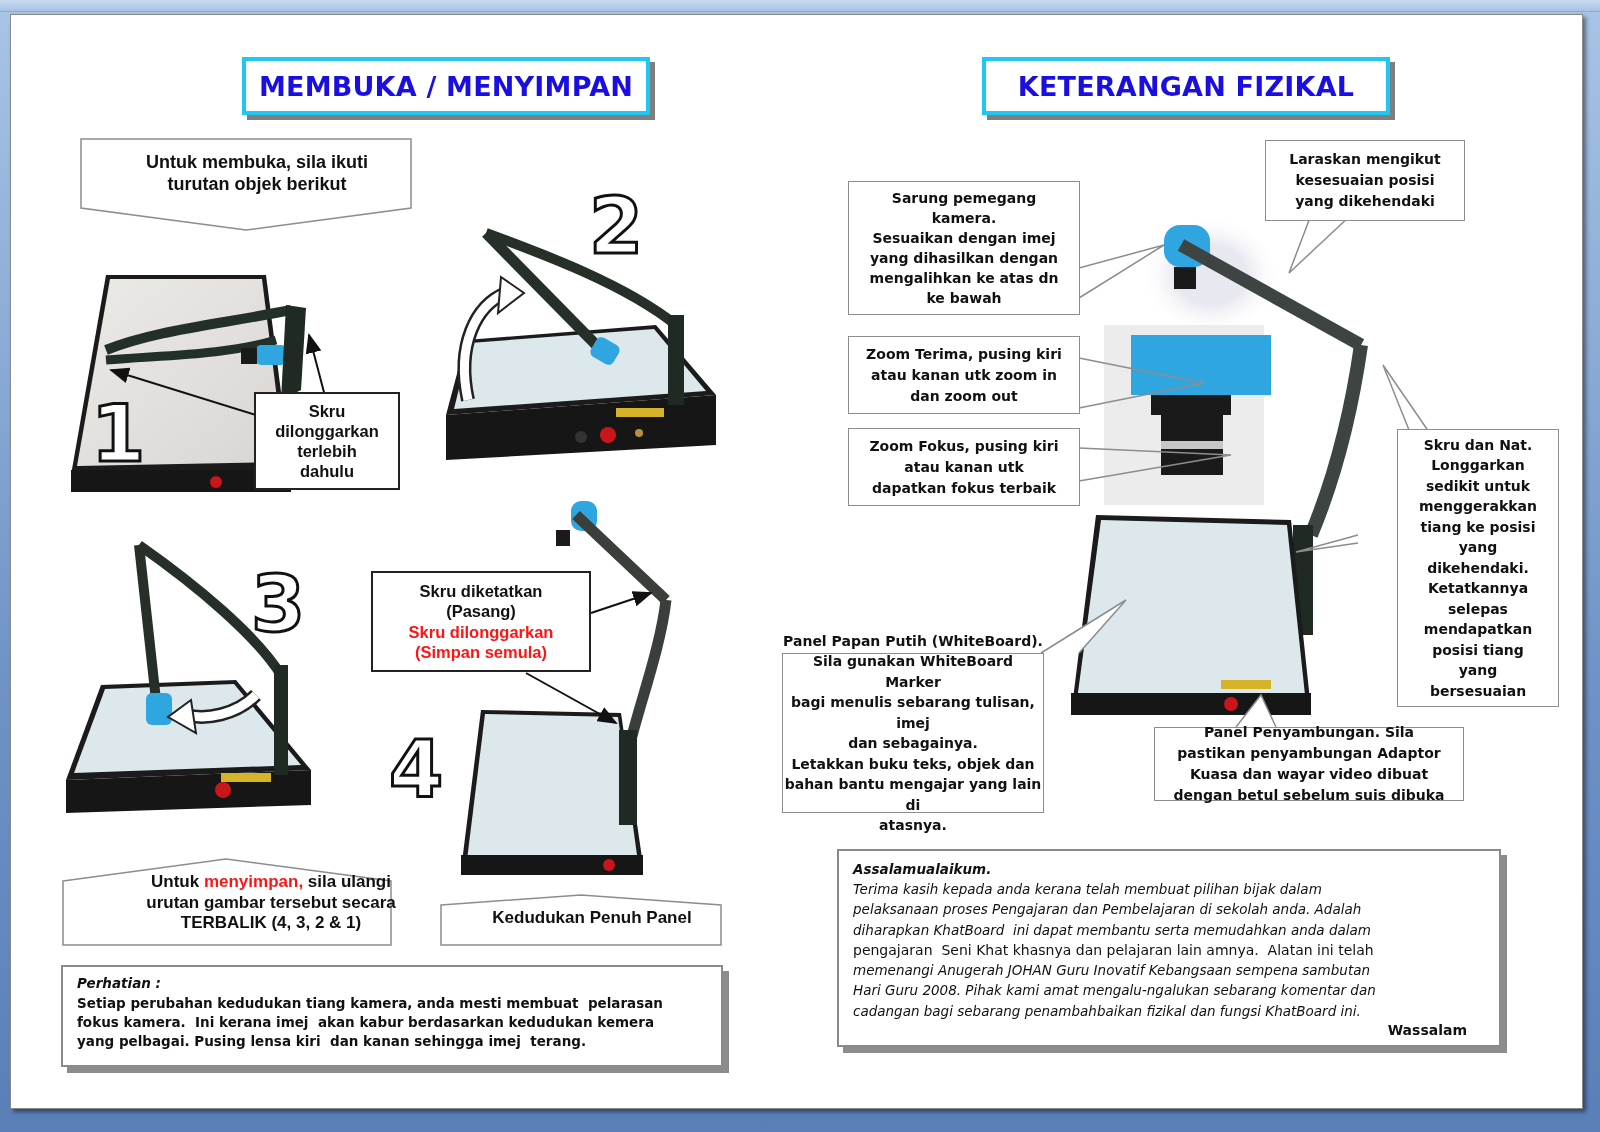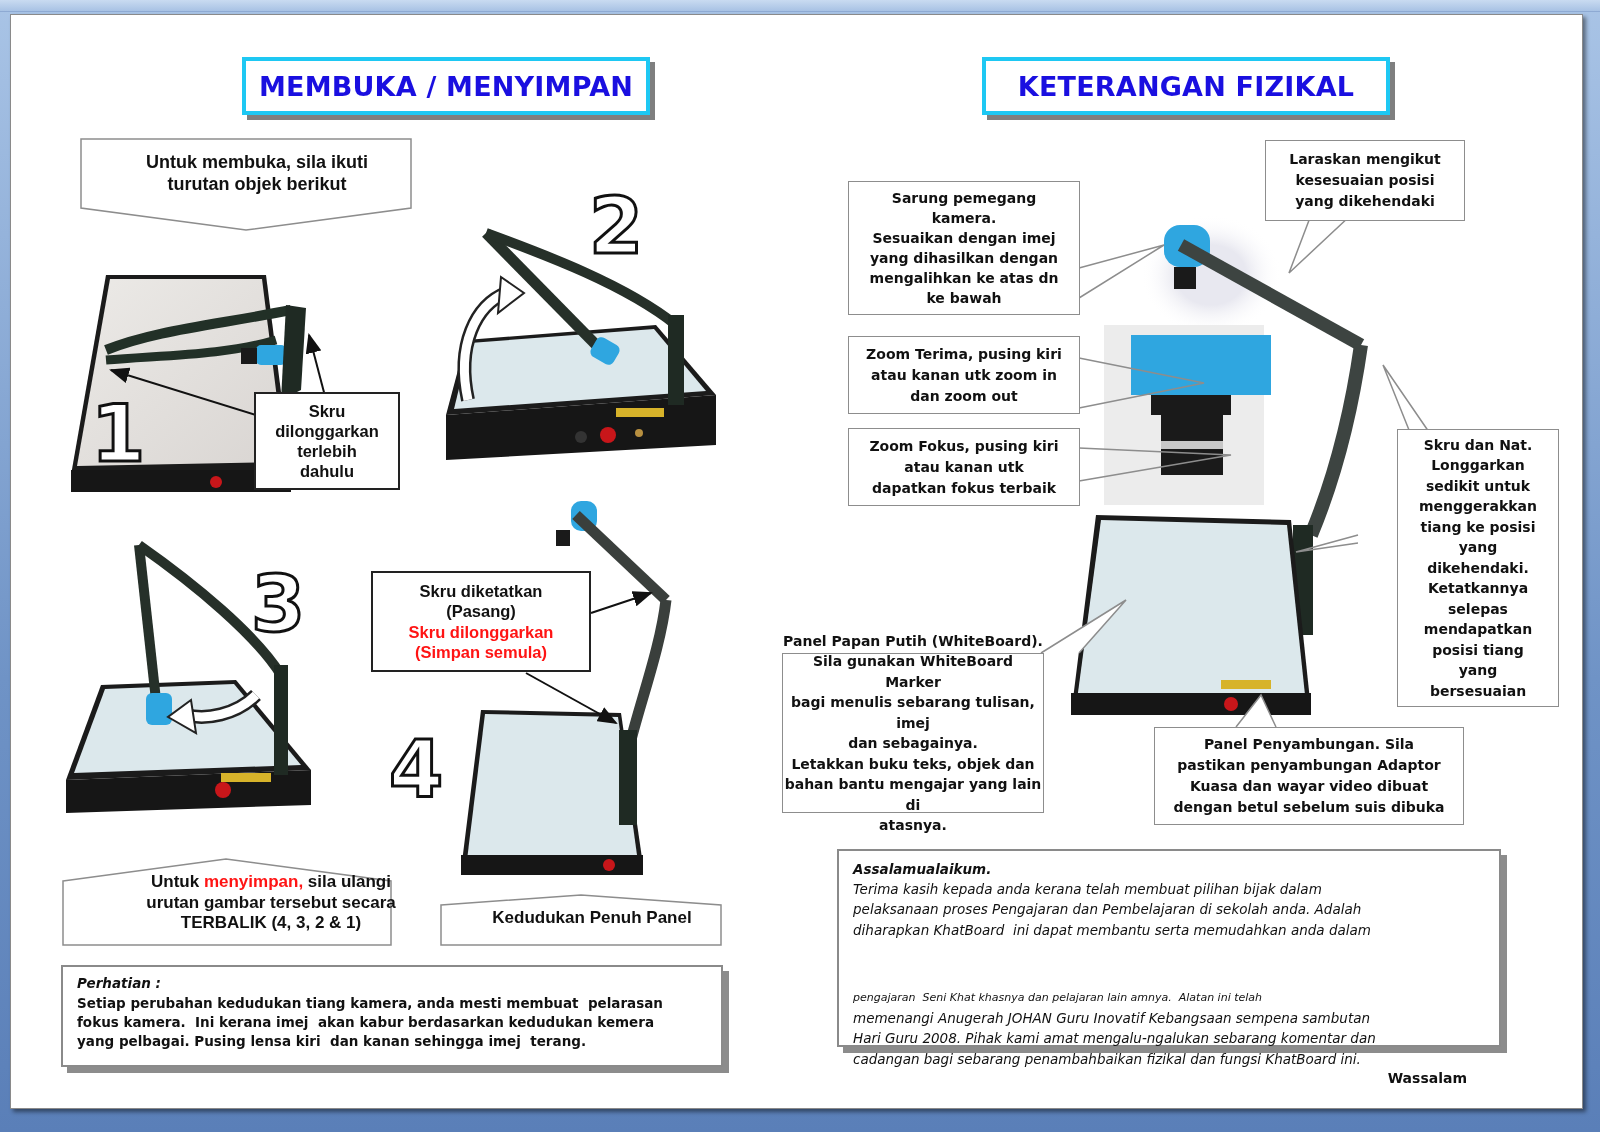--- a/index.html
+++ b/index.html
@@ -270,32 +270,32 @@
   <div class="callout dejavu" style="left:771px; top:638px; width:262px; height:160px; flex-direction:column; font-size:14px; line-height:20.5px;">
     <div>Panel Papan Putih (WhiteBoard).</div>
     <div>Sila gunakan WhiteBoard Marker</div>
     <div>bagi menulis sebarang tulisan, imej</div>
     <div>dan sebagainya.</div>
     <div>Letakkan buku teks, objek dan</div>
     <div>bahan bantu mengajar yang lain di</div>
     <div>atasnya.</div>
   </div>
 
-  <div class="callout dejavu" style="left:1143px; top:712px; width:310px; height:98px; flex-direction:column; font-size:14px; line-height:21px;">
+  <div class="callout dejavu" style="left:1143px; top:712px; width:310px; height:74px; flex-direction:column; font-size:14px; line-height:21px;">
     <div>Panel Penyambungan. Sila</div>
     <div>pastikan penyambungan Adaptor</div>
     <div>Kuasa dan wayar video dibuat</div>
     <div>dengan betul sebelum suis dibuka</div>
   </div>
 
   <div class="note-box" style="left:826px; top:834px; width:664px; height:198px; padding:8px 14px;">
     <div style="font-style:italic; font-weight:bold; font-size:13.5px; line-height:20px;">Assalamualaikum.</div>
     <div style="font-style:italic; font-size:13.5px; line-height:20.3px; white-space:pre;">Terima kasih kepada anda kerana telah membuat pilihan bijak dalam</div>
     <div style="font-style:italic; font-size:13.5px; line-height:20.3px; white-space:pre;">pelaksanaan proses Pengajaran dan Pembelajaran di sekolah anda. Adalah</div>
     <div style="font-style:italic; font-size:13.5px; line-height:20.3px; white-space:pre;">diharapkan KhatBoard  ini dapat membantu serta memudahkan anda dalam</div>
-    <div style="font-style:italic; font-size:11px; line-height:20.3px; white-space:pre;margin-top:48px;">pengajaran  Seni Khat khasnya dan pelajaran lain amnya.  Alatan ini telah</div>
+    <div style="font-size:14px; line-height:20.3px; white-space:pre;">pengajaran  Seni Khat khasnya dan pelajaran lain amnya.  Alatan ini telah</div>
     <div style="font-style:italic; font-size:13.5px; line-height:20.3px; white-space:pre;">memenangi Anugerah JOHAN Guru Inovatif Kebangsaan sempena sambutan</div>
     <div style="font-style:italic; font-size:13.5px; line-height:20.3px; white-space:pre;">Hari Guru 2008. Pihak kami amat mengalu-ngalukan sebarang komentar dan</div>
     <div style="font-style:italic; font-size:13.5px; line-height:20.3px; white-space:pre;">cadangan bagi sebarang penambahbaikan fizikal dan fungsi KhatBoard ini.</div>
     <div style="font-weight:bold; font-size:14px; line-height:18px; text-align:right; padding-right:18px;">Wassalam</div>
   </div>
 
 </div>
 
 </body></html>

